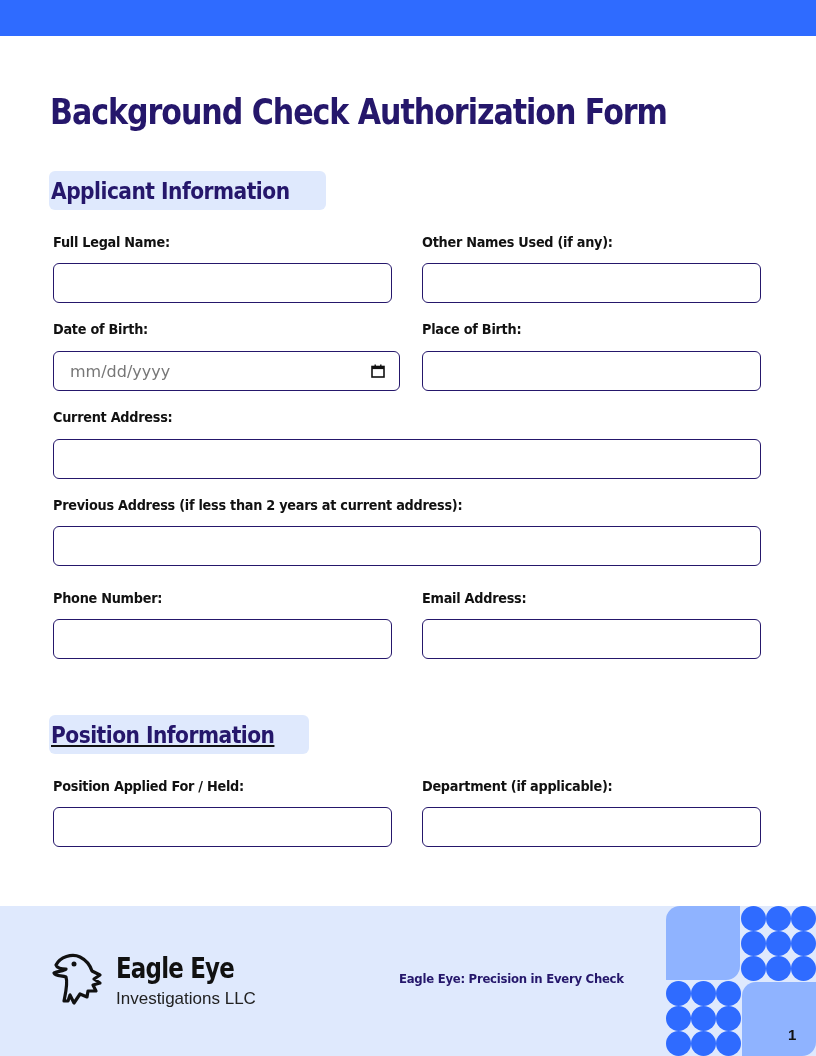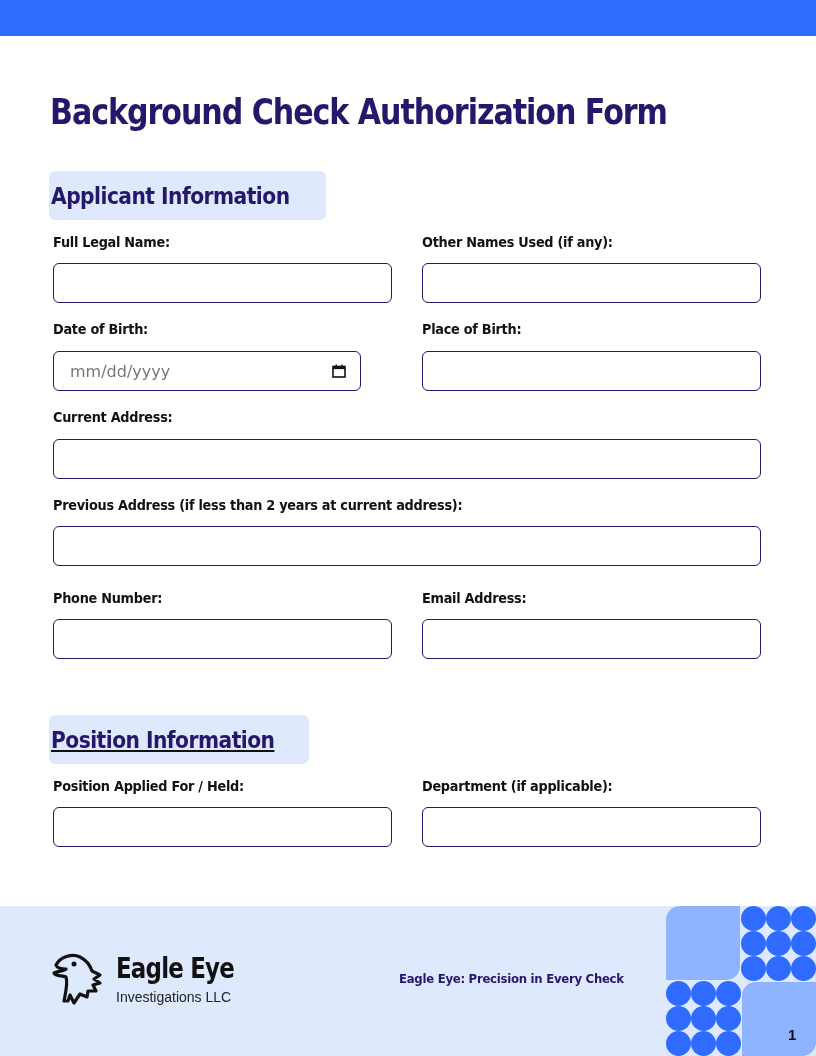--- a/index.html
+++ b/index.html
@@ -10,21 +10,21 @@
 
     .page-title {
       position: absolute; left: 50px; top: 92px;
       font-family: "DejaVu Sans", sans-serif; font-weight: bold;
       font-size: 35px; letter-spacing: -1.2px; color: #25176b;
       transform: scaleX(0.86); transform-origin: left top;
       white-space: nowrap;
     }
 
     .section-badge {
-      position: absolute; left: 49px; height: 49px;
+      position: absolute; left: 49px; height: 39px;
       background: #dfe9fd; border-radius: 6px;
       padding: 0 4px 0 2px; display: flex; align-items: center;
     }
     .section-badge span {
       font-family: "DejaVu Sans", sans-serif; font-weight: bold;
       font-size: 23px; letter-spacing: -0.6px; color: #25176b;
       display: inline-block; transform: scaleX(0.88); transform-origin: left center;
       white-space: nowrap;
     }
 
@@ -48,21 +48,21 @@
     }
     .logo-icon { position: absolute; left: 50px; top: 951px; width: 55px; height: 55px; }
     .brand-name {
       position: absolute; left: 116px; top: 952px;
       font-family: "DejaVu Sans", sans-serif; font-weight: bold; font-size: 28px;
       color: #111; letter-spacing: -1px; transform: scaleX(0.82); transform-origin: left top;
       white-space: nowrap;
     }
     .brand-sub {
       position: absolute; left: 116px; top: 989px;
-      font-family: "Liberation Sans", sans-serif; font-size: 14px; color: #222;
+      font-family: "Liberation Sans", sans-serif; font-size: 17px; color: #222;
       white-space: nowrap;
     }
     .tagline {
       position: absolute; left: 399px; top: 971px;
       font-family: "DejaVu Sans", sans-serif; font-weight: bold; font-size: 13px;
       color: #25176b; letter-spacing: -0.3px; transform: scaleX(0.9); transform-origin: left top;
       white-space: nowrap;
     }
 
     .tile { position: absolute; width: 74px; height: 74px; background: #8fb3ff; }
@@ -89,21 +89,21 @@
   <span>Applicant Information</span>
 </div>
 
 <div class="field-label" style="left:53px; top:234px;">Full Legal Name:</div>
 <input class="field-input" style="left: 53px; top: 263px; width: 339px;" type="text" value="">
 
 <div class="field-label" style="left:422px; top:234px;">Other Names Used (if any):</div>
 <input class="field-input" style="left: 422px; top: 263px; width: 339px;" type="text" value="">
 
 <div class="field-label" style="left:53px; top:321px;">Date of Birth:</div>
-<div class="field-input date-input" style="left:53px; top:351px; width:308px;">
+<div class="field-input date-input" style="left:53px; top:351px; width:347px;">
   <span class="placeholder">mm/dd/yyyy</span>
   <span class="cal-icon">
     <svg width="14" height="14" viewBox="0 0 14 14">
       <rect x="1" y="2.5" width="12" height="10.5" fill="none" stroke="#111" stroke-width="1.6"></rect>
       <rect x="1" y="2.5" width="12" height="2.6" fill="#111"></rect>
       <rect x="3.5" y="0.5" width="1.4" height="2.5" fill="#111"></rect>
       <rect x="9.1" y="0.5" width="1.4" height="2.5" fill="#111"></rect>
     </svg>
   </span>
 </div>

